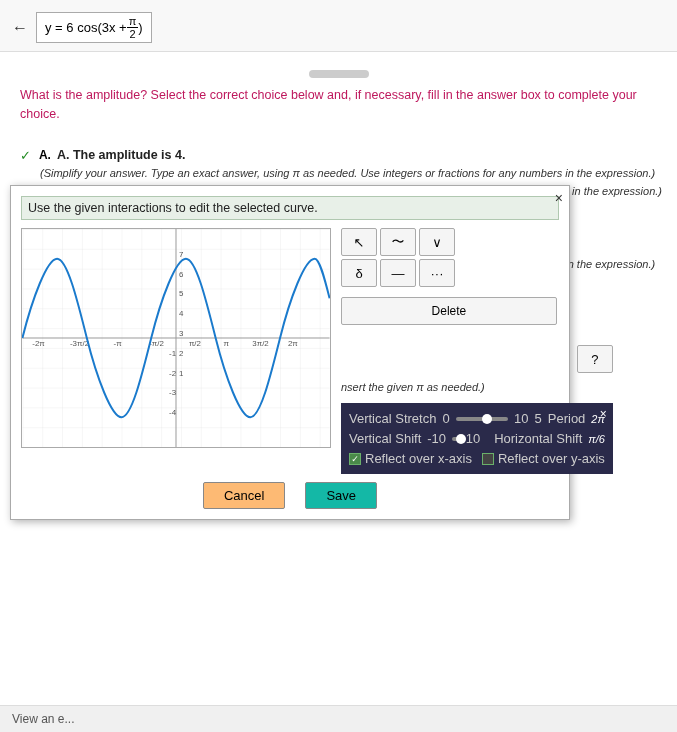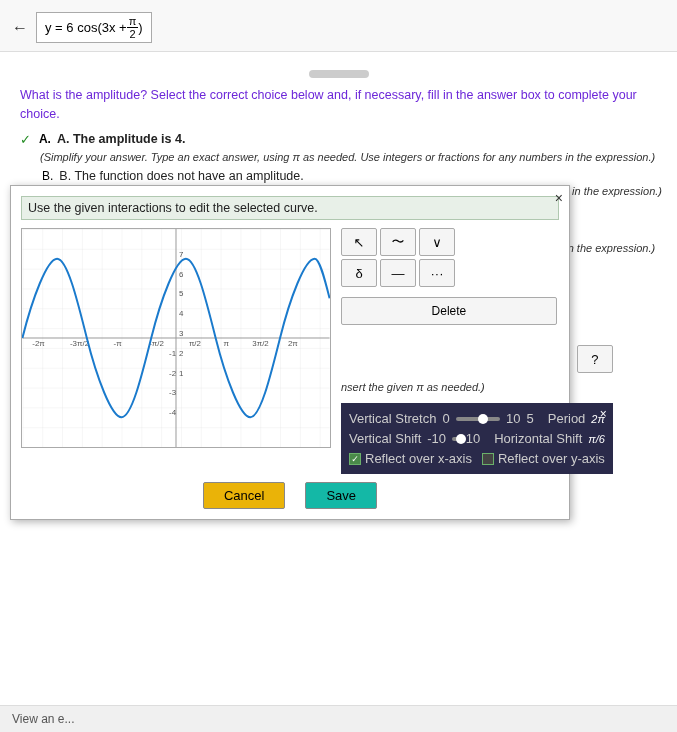--- a/index.html
+++ b/index.html
@@ -53,22 +53,22 @@
       margin: 8px 0;
     }
     .progress-bar {
       width: 60px;
       height: 8px;
       background: #ccc;
       border-radius: 4px;
     }
     .question-text {
       font-size: 12.5px;
-      color: #6d28d9;
-      margin-bottom: 8px;
+      color: #be185d;
+      margin-bottom: 24px;
       line-height: 1.5;
     }
     .option-row {
       display: flex;
       align-items: flex-start;
       margin-bottom: 4px;
       gap: 6px;
     }
     .option-label {
       font-size: 12.5px;
@@ -287,21 +287,21 @@
     
     .dialog-footer {
       display: flex;
       justify-content: center;
       gap: 20px;
       margin-top: 8px;
     }
     .footer-btn {
       padding: 5px 20px;
       border: 1px solid #888;
-      background: #eab308;
+      background: #fdba74;
       font-size: 13px;
       cursor: pointer;
       border-radius: 2px;
     }
     .footer-btn.save {
       background: #14b8a6;
     }
     
     .annotation {
       position: absolute;
@@ -472,21 +472,21 @@
           <span class="prop-close">×</span>
 
           <div class="prop-row">
             <span class="prop-label">Vertical Stretch</span>
             <span class="prop-label">0</span>
             <div class="slider-track">
               <div class="slider-thumb" style="left:50%;"></div>
             </div>
             <span class="prop-label">10</span>
             <span class="prop-label">5</span>
-            <span class="prop-label" style="margin-left:8px;">Period</span>
+            <span class="prop-label" style="margin-left:0;">Period</span>
             <span class="prop-value">2π</span>
           </div>
 
           <div class="prop-row">
             <span class="prop-label">Vertical Shift</span>
             <span class="prop-label">-10</span>
             <div class="slider-track">
               <div class="slider-thumb" style="left:50%;"></div>
             </div>
             <span class="prop-label">10</span>

